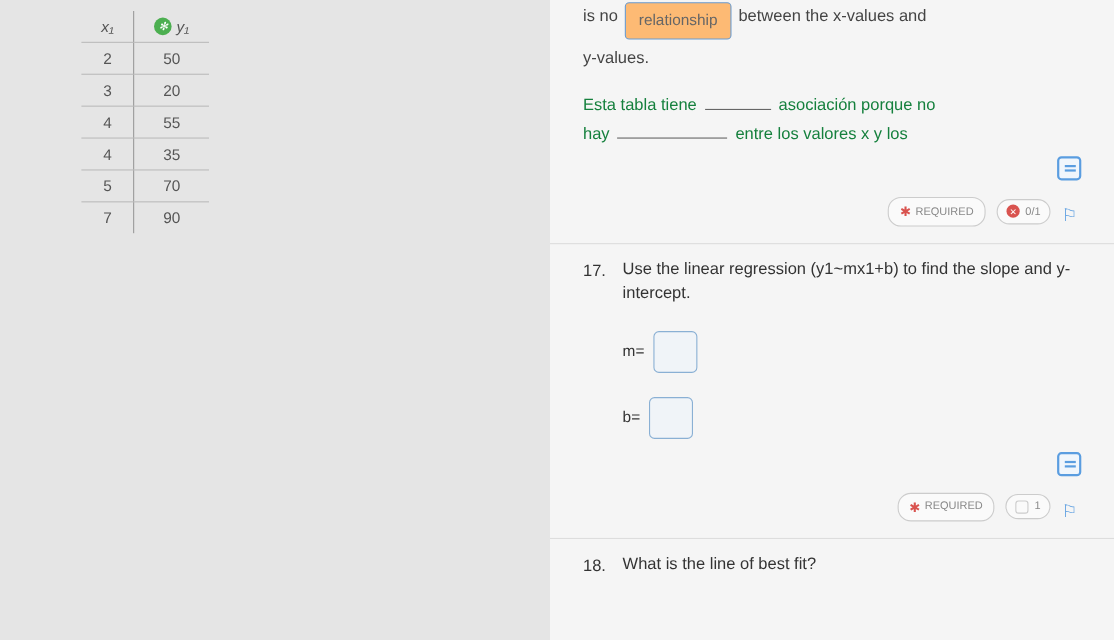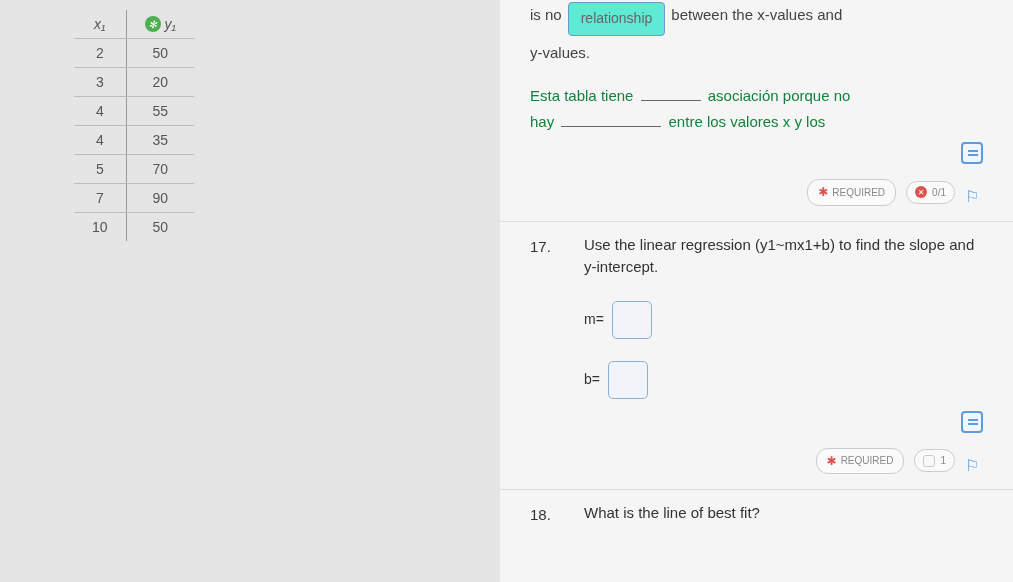--- a/index.html
+++ b/index.html
@@ -86,21 +86,21 @@
       align-items: flex-start;
       flex-wrap: wrap;
       gap: 6px;
       margin-bottom: 4px;
     }
     .relationship-box {
       border: 1px solid #6a9bd0;
       border-radius: 4px;
       padding: 4px 12px;
       color: #666;
-      background: #5eead4;
+      background: #fdba74;
       font-size: 14px;
     }
     .italic { color: #15803d; }
     .blank-line {
       display: inline-block;
       min-width: 60px;
       border-bottom: 1px solid #666;
       height: 14px;
       vertical-align: baseline;
       margin: 0 3px;
@@ -175,21 +175,21 @@
       box-shadow: 0 4px 0 #5a9de0;
     }
     .flag-icon {
       width: 18px;
       height: 18px;
       color: #5a9de0;
       font-size: 16px;
     }
     .q-row {
       display: flex;
-      gap: 30px;
+      gap: 12px;
     }
     .q-num {
       font-weight: 500;
       color: #333;
       font-size: 15px;
       min-width: 24px;
     }
     .q-body {
       flex: 1;
       color: #333;
@@ -245,24 +245,20 @@
             <td>4</td>
             <td>35</td>
           </tr>
       <tr>
             <td>5</td>
             <td>70</td>
           </tr>
       <tr>
             <td>7</td>
             <td>90</td>
-          </tr>
-      <tr>
-            <td>10</td>
-            <td>50</td>
           </tr>
     </tbody>
       </table>
   </div>
 
   <div class="right-panel">
 
     <div class="question-section top">
       <div class="sentence-line">
         <span>is no</span>

